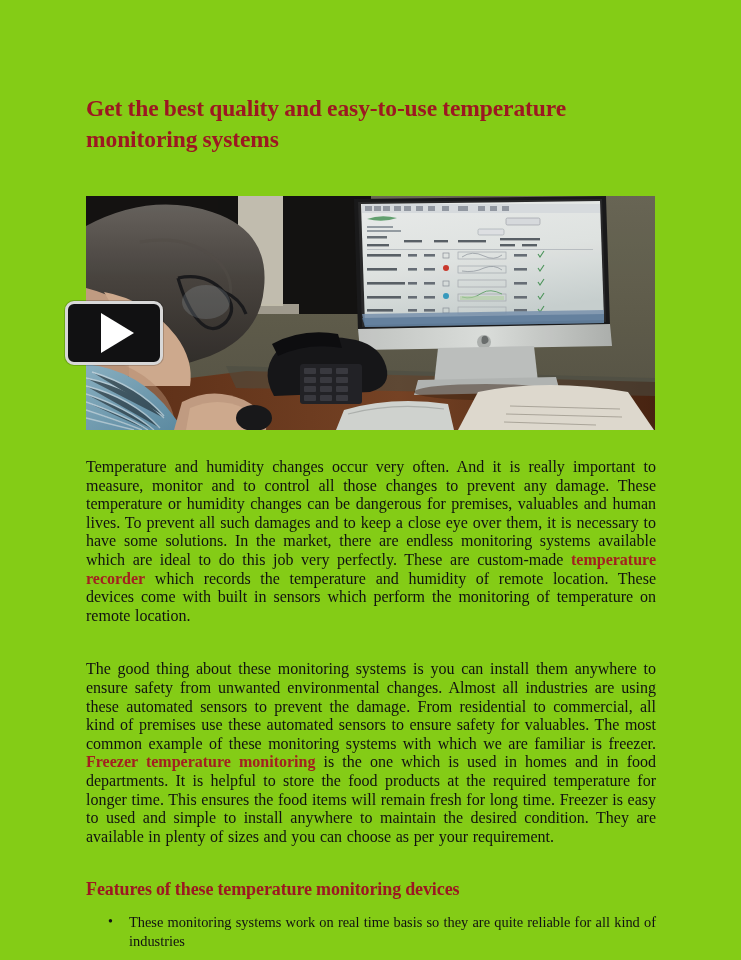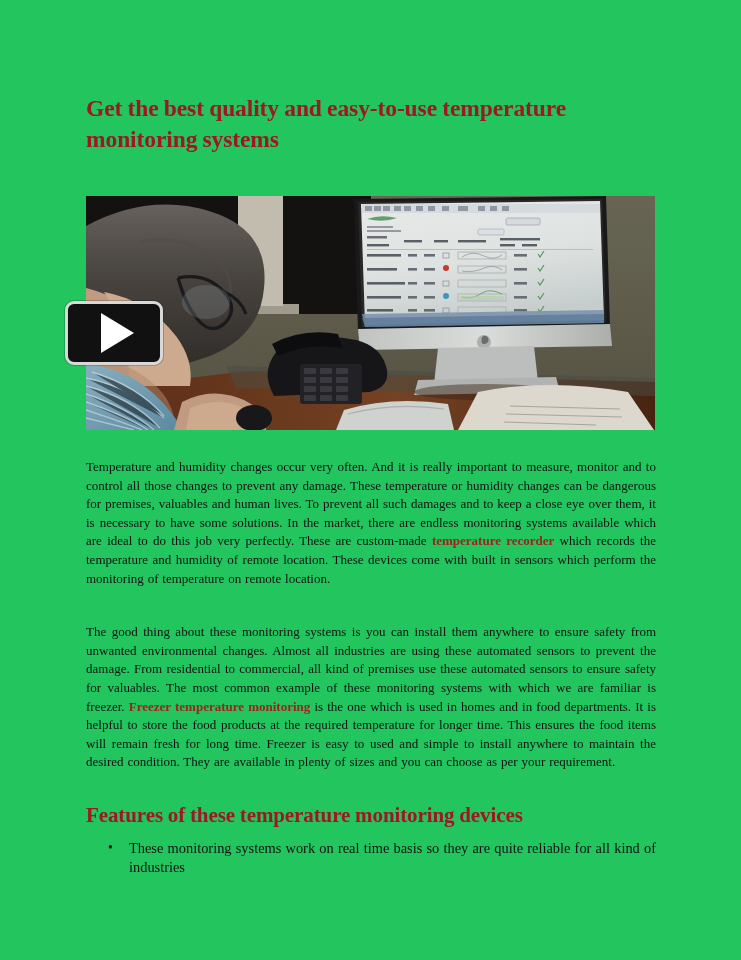--- a/index.html
+++ b/index.html
@@ -12,21 +12,21 @@
     height: 960px;
     font-family: "Liberation Serif", "DejaVu Serif", serif;
     color: #1a1a1a;
     overflow: hidden;
     position: relative;
   }
   .page {
     position: relative;
     width: 741px;
     height: 960px;
-    background: #22c55e;
+    background: #84cc16;
   }
   .content {
     position: absolute;
     left: 86px;
     top: 0;
     width: 570px;
   }
 
   
   .doc-title {
@@ -77,39 +77,39 @@
     height: 0;
     border-top: 20px solid transparent;
     border-bottom: 20px solid transparent;
     border-left: 33px solid #ffffff;
     margin-left: 7px;
   }
 
   
   .para {
     margin: 0;
-    font-size: 13px;
+    font-size: 16px;
     line-height: 18.6px;
     text-align: justify;
     color: #111111;
     word-spacing: 0.6px;
   }
   .para.first { margin-top: 28px; }
   .para.second { margin-top: 35px; }
 
   .link-red {
     color: #a32020;
     font-weight: 700;
   }
 
   
   .section-heading {
     margin: 0;
     padding-top: 31px;
-    font-size: 21px;
+    font-size: 18px;
     line-height: 24px;
     font-weight: 700;
     color: #9c1822;
     letter-spacing: -0.1px;
     word-spacing: -0.3px;
   }
 
   
   .bullet-list {
     margin: 12px 0 0 0;

